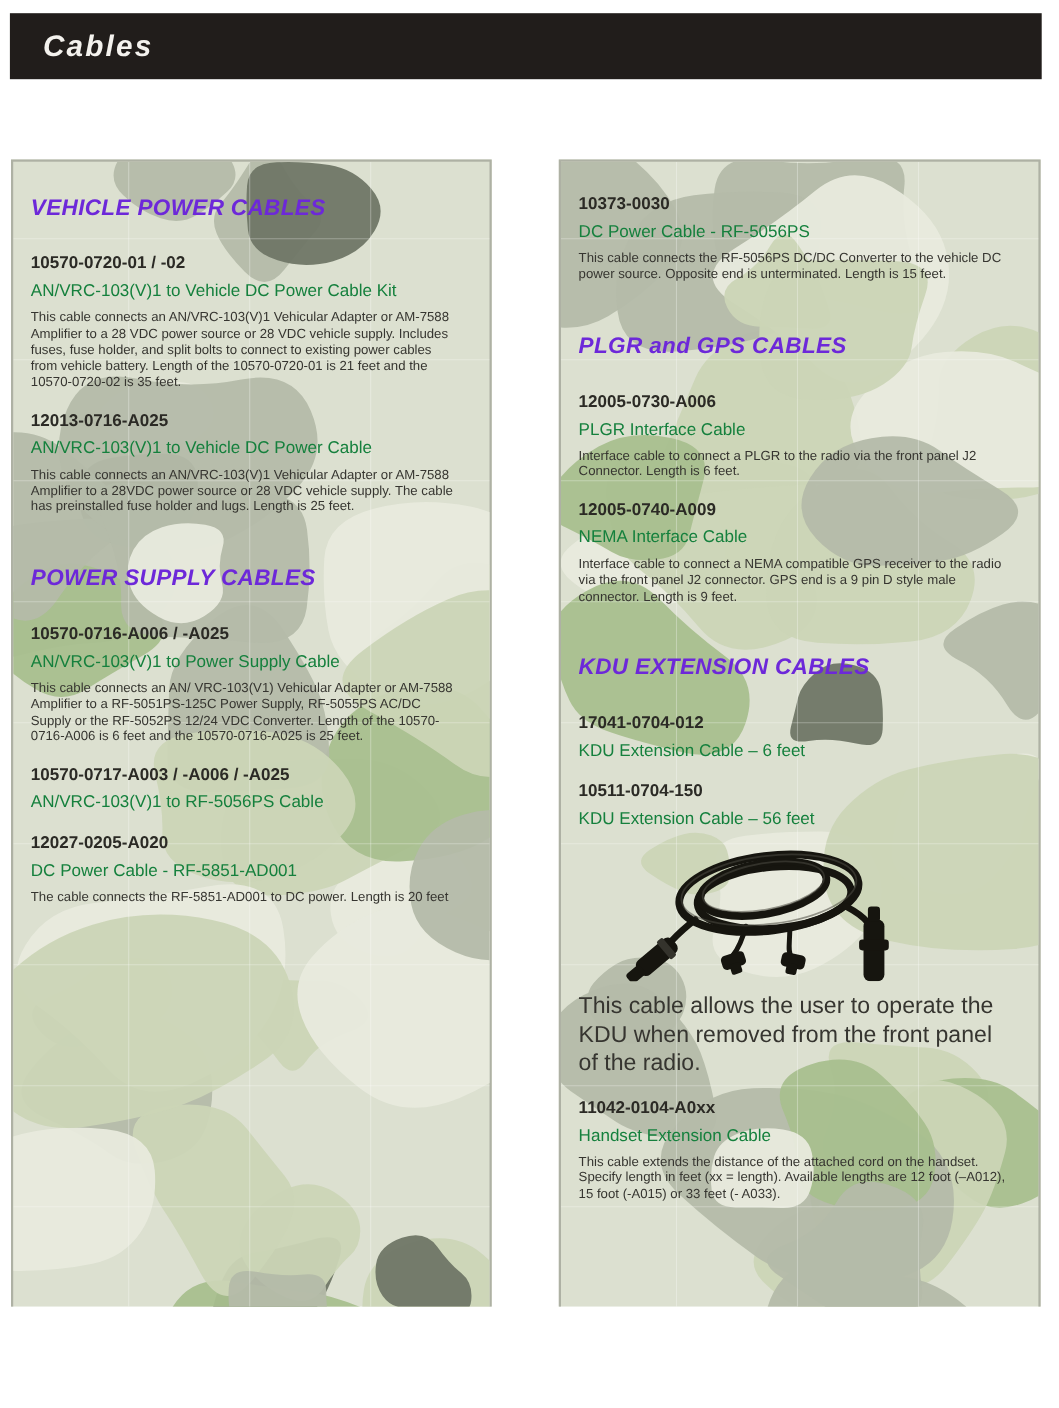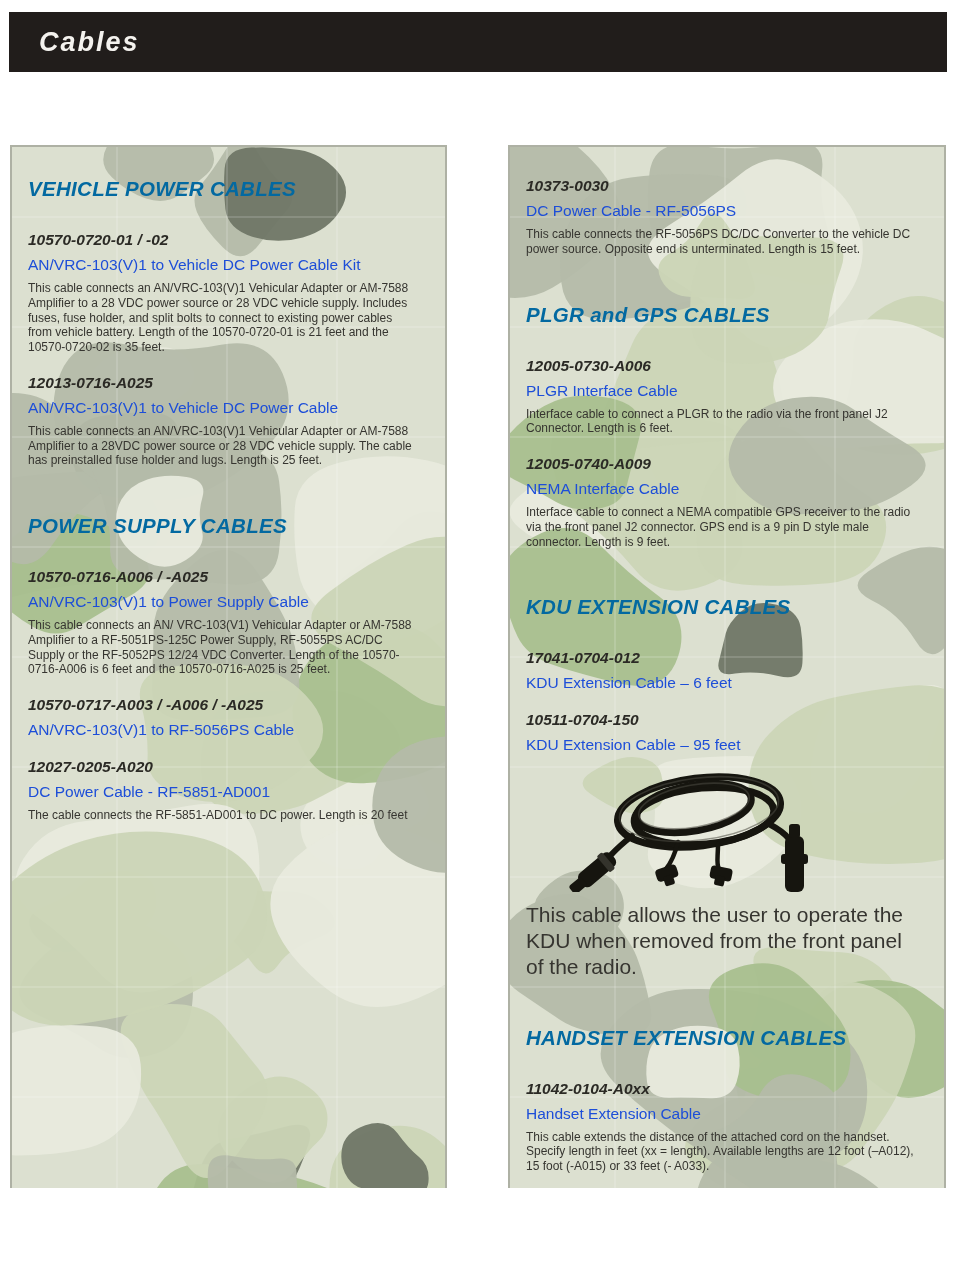--- a/index.html
+++ b/index.html
@@ -24,29 +24,29 @@
     background:#dce0d0; border:2px solid #aeb1a4; overflow:hidden;
   }
   .panel-left  { left:10px;  }
   .panel-right { left:508px; width:438px; }
   .camo-svg { position:absolute; left:0; top:0; z-index:0; display:block; }
   .blocks { position:relative; z-index:1; padding:28px 30px 0 16px;
             color:#33322d; }
   
   .section-heading {
     font-size:20.5px; font-weight:bold; font-style:italic;
-    color:#0369a1; letter-spacing:0.3px; margin-top:46px;
+    color:#6d28d9; letter-spacing:0.3px; margin-top:46px;
   }
   .blocks > *:first-child { margin-top:2px; }
   .entry { margin-top:19px; }
   .section-heading + .entry { margin-top:30px; }
   .part {
-    font-size:15.5px; font-weight:bold; font-style:italic; color:#2b2a25;
-  }
-  .name { font-size:15.5px; margin-top:7px; color:#1d4ed8; }
+    font-size:15.5px; font-weight:bold; color:#2b2a25;
+  }
+  .name { font-size:15.5px; margin-top:7px; color:#15803d; }
   .desc { font-size:12px; margin-top:7px; line-height:1.23; color:#363530; }
   .para { font-size:21px; line-height:1.23; margin-top:10px; color:#363530; }
   
   .cable-figure { margin-top:12px; margin-left:40px; width:250px; height:126px; }
   .cable-figure svg { display:block; }
   
   .page-badge {
     position:absolute; left:462px; top:1273px; width:38px; height:38px;
     border-radius:50%; background:#55544e;
   }
@@ -209,21 +209,21 @@
           <div class="name">NEMA Interface Cable</div>
           <div class="desc">Interface cable to connect a NEMA compatible GPS receiver to the radio via the front panel J2 connector. GPS end is a 9 pin D style male connector. Length is 9 feet.</div>
         </div>
         <div class="section-heading">KDU EXTENSION CABLES</div>
         <div class="entry">
           <div class="part">17041-0704-012</div>
           <div class="name">KDU Extension Cable – 6 feet</div>
         </div>
         <div class="entry">
           <div class="part">10511-0704-150</div>
-          <div class="name">KDU Extension Cable – 95 feet</div>
+          <div class="name">KDU Extension Cable – 56 feet</div>
         </div>
         <div class="cable-figure">
     <svg width="250" height="126" viewBox="0 0 250 126">
       <g fill="none" stroke="#16150f" stroke-linecap="round">
         <ellipse cx="133" cy="46" rx="82" ry="34" stroke-width="7" transform="rotate(-7 133 46)"></ellipse>
         <ellipse cx="138" cy="50" rx="70" ry="28" stroke-width="7" transform="rotate(-5 138 50)"></ellipse>
         <ellipse cx="128" cy="42" rx="58" ry="23" stroke-width="7" transform="rotate(-10 128 42)"></ellipse>
         <path d="M66 70 C 48 84, 40 94, 31 106" stroke-width="6"></path>
         <path d="M203 58 C 222 68, 228 76, 228 90" stroke-width="6"></path>
         <path d="M112 76 C 108 92, 104 98, 100 103" stroke-width="4.5"></path>
@@ -247,21 +247,20 @@
                 <rect x="150" y="110" width="10" height="10" rx="2"></rect>
               </g>
       </g>
       <g fill="none" stroke="#4c4b42" stroke-width="1.6" opacity="0.55">
         <ellipse cx="133" cy="43" rx="80" ry="31" transform="rotate(-7 133 43)"></ellipse>
         <ellipse cx="128" cy="40" rx="56" ry="21" transform="rotate(-10 128 40)"></ellipse>
       </g>
     </svg>
   </div>
         <div class="para">This cable allows the user to operate the KDU when removed from the front panel of the radio.</div>
-        <div class="section-heading">HANDSET EXTENSION CABLES</div>
         <div class="entry">
           <div class="part">11042-0104-A0xx</div>
           <div class="name">Handset Extension Cable</div>
           <div class="desc">This cable extends the distance of the attached cord on the handset. Specify length in feet (xx = length). Available lengths are 12 foot (–A012), 15 foot (-A015) or 33 feet (- A033).</div>
         </div>
       </div>
   </div>
 
   <div class="page-badge"></div>
 </div>

